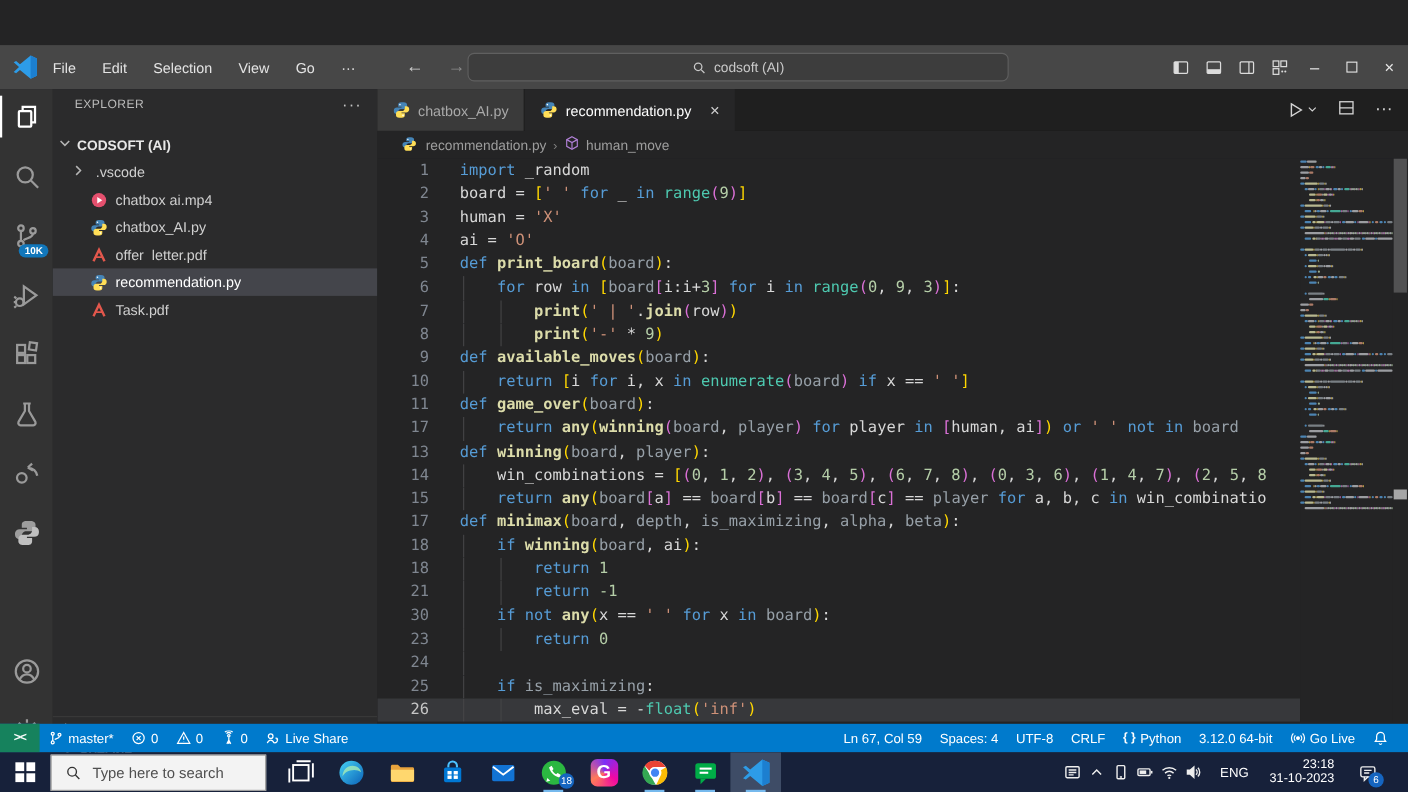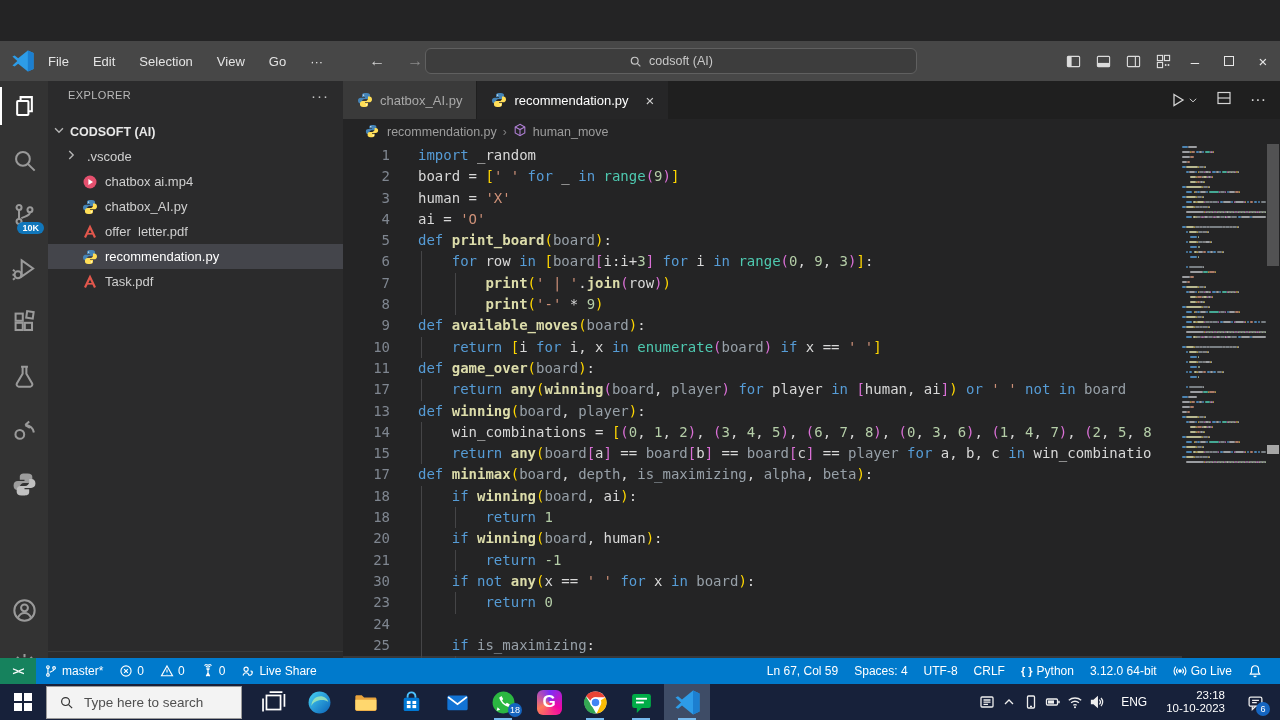--- a/index.html
+++ b/index.html
@@ -107,21 +107,21 @@
   .tb-search { width:196px; height:33px; background:#f3f3f3; border:1px solid #9a9a9a; display:flex; align-items:center;
     gap:10px; padding-left:12px; color:#4f4f4f; font-size:13.5px; }
   .tb-search svg { width:15px; height:15px; color:#333; }
   .tb-apps { display:flex; margin-left:8px; }
   .tb-icon { position:relative; width:46px; height:36px; display:flex; align-items:center; justify-content:center; }
   .tb-icon svg { width:25px; height:25px; }
   .tb-icon.active { background:#3e4c66; }
   .tb-icon .run { position:absolute; bottom:0; left:14px; right:14px; height:2.5px; background:#76b9ed; }
   .tb-badge { position:absolute; right:4px; bottom:3px; min-width:14px; height:14px; border-radius:7px;
     background:#1565c0; color:#fff; font-size:9px; display:flex; align-items:center; justify-content:center; padding:0 2px; }
-  .tray { margin-left:auto; display:flex; align-items:center; gap:7px; padding-right:8px; }
+  .tray { margin-left:auto; display:flex; align-items:center; gap:7px; padding-right:20px; }
   .tray-ic { width:22px; height:36px; display:flex; align-items:center; justify-content:center; color:#eee; }
   .tray-ic svg { width:16px; height:16px; }
   .tray-lang { font-size:12px; padding:0 6px; }
   .tray-clock { text-align:right; font-size:11.5px; line-height:13px; padding:0 6px; }
   .tray-notif { position:relative; width:34px; height:36px; display:flex; align-items:center; justify-content:center; }
   .tray-notif svg { width:17px; height:17px; color:#eee; }
   .nbadge { position:absolute; right:2px; bottom:4px; width:14px; height:14px; border-radius:7px; background:#1565c0;
     color:#fff; font-size:9px; display:flex; align-items:center; justify-content:center; }
   .gq { font-size:17px; }
 </style>
@@ -458,24 +458,20 @@
           <span class="ln">17</span>
           <span class="lc"><span class="tk-k">def </span><span class="tk-f">minimax</span><span class="tk-b1">(</span><span class="tk-p">board</span><span class="tk-v">, </span><span class="tk-p">depth</span><span class="tk-v">, </span><span class="tk-p">is_maximizing</span><span class="tk-v">, </span><span class="tk-p">alpha</span><span class="tk-v">, </span><span class="tk-p">beta</span><span class="tk-b1">)</span><span class="tk-v">:</span></span>
         </div>
         <div class="line">
           <span class="ln">18</span>
           <span class="lc"><span class="guide" style="left: 3px;"></span><span class="tk-v">    </span><span class="tk-k">if</span><span class="tk-v"> </span><span class="tk-f">winning</span><span class="tk-b1">(</span><span class="tk-p">board</span><span class="tk-v">, </span><span class="tk-v">ai</span><span class="tk-b1">)</span><span class="tk-v">:</span></span>
         </div>
         <div class="line">
           <span class="ln">18</span>
           <span class="lc"><span class="guide" style="left: 3px;"></span><span class="guide" style="left: 36.72px;"></span><span class="tk-v">        </span><span class="tk-k">return</span><span class="tk-v"> </span><span class="tk-n">1</span></span>
-        </div>
-        <div class="line">
-          <span class="ln">20</span>
-          <span class="lc"><span class="guide" style="left: 3px;"></span><span class="tk-v">    </span><span class="tk-k">if</span><span class="tk-v"> </span><span class="tk-f">winning</span><span class="tk-b1">(</span><span class="tk-p">board</span><span class="tk-v">, </span><span class="tk-v">human</span><span class="tk-b1">)</span><span class="tk-v">:</span></span>
         </div>
         <div class="line">
           <span class="ln">21</span>
           <span class="lc"><span class="guide" style="left: 3px;"></span><span class="guide" style="left: 36.72px;"></span><span class="tk-v">        </span><span class="tk-k">return</span><span class="tk-v"> </span><span class="tk-n">-1</span></span>
         </div>
         <div class="line">
           <span class="ln">30</span>
           <span class="lc"><span class="guide" style="left: 3px;"></span><span class="tk-v">    </span><span class="tk-k">if</span><span class="tk-v"> </span><span class="tk-k">not</span><span class="tk-v"> </span><span class="tk-f">any</span><span class="tk-b1">(</span><span class="tk-v">x == </span><span class="tk-s">' '</span><span class="tk-v"> </span><span class="tk-k">for</span><span class="tk-v"> x </span><span class="tk-k">in</span><span class="tk-v"> </span><span class="tk-p">board</span><span class="tk-b1">)</span><span class="tk-v">:</span></span>
         </div>
         <div class="line">
@@ -1593,21 +1589,21 @@
           <span class="tray-ic">
             <svg viewBox="0 0 16 16" fill="none" stroke="currentColor" stroke-width="1.3">
               <path d="M2.5 6.3h2.4L8.3 3.3v9.4L4.9 9.7H2.5z" fill="currentColor"></path>
               <path d="M10.3 5.6a3.4 3.4 0 0 1 0 4.8M12 4a5.7 5.7 0 0 1 0 8"></path>
             </svg>
           </span>
         </span>
       <span class="tray-lang">ENG</span>
       <span class="tray-clock">
         <span>23:18</span><br>
-        <span>10-10-2023</span>
+        <span>31-10-2023</span>
       </span>
       <span class="tray-notif">
         <svg viewBox="0 0 16 16" fill="none" stroke="currentColor" stroke-width="1.2">
             <rect x="2" y="3" width="12" height="8.5" rx="1.5"></rect>
             <path d="M4.8 6h6.4M4.8 8.2h4.4"></path>
             <path d="M5 11.5v3l3.2-3"></path>
           </svg>
         <span class="nbadge">6</span>
       </span>
     </div>

